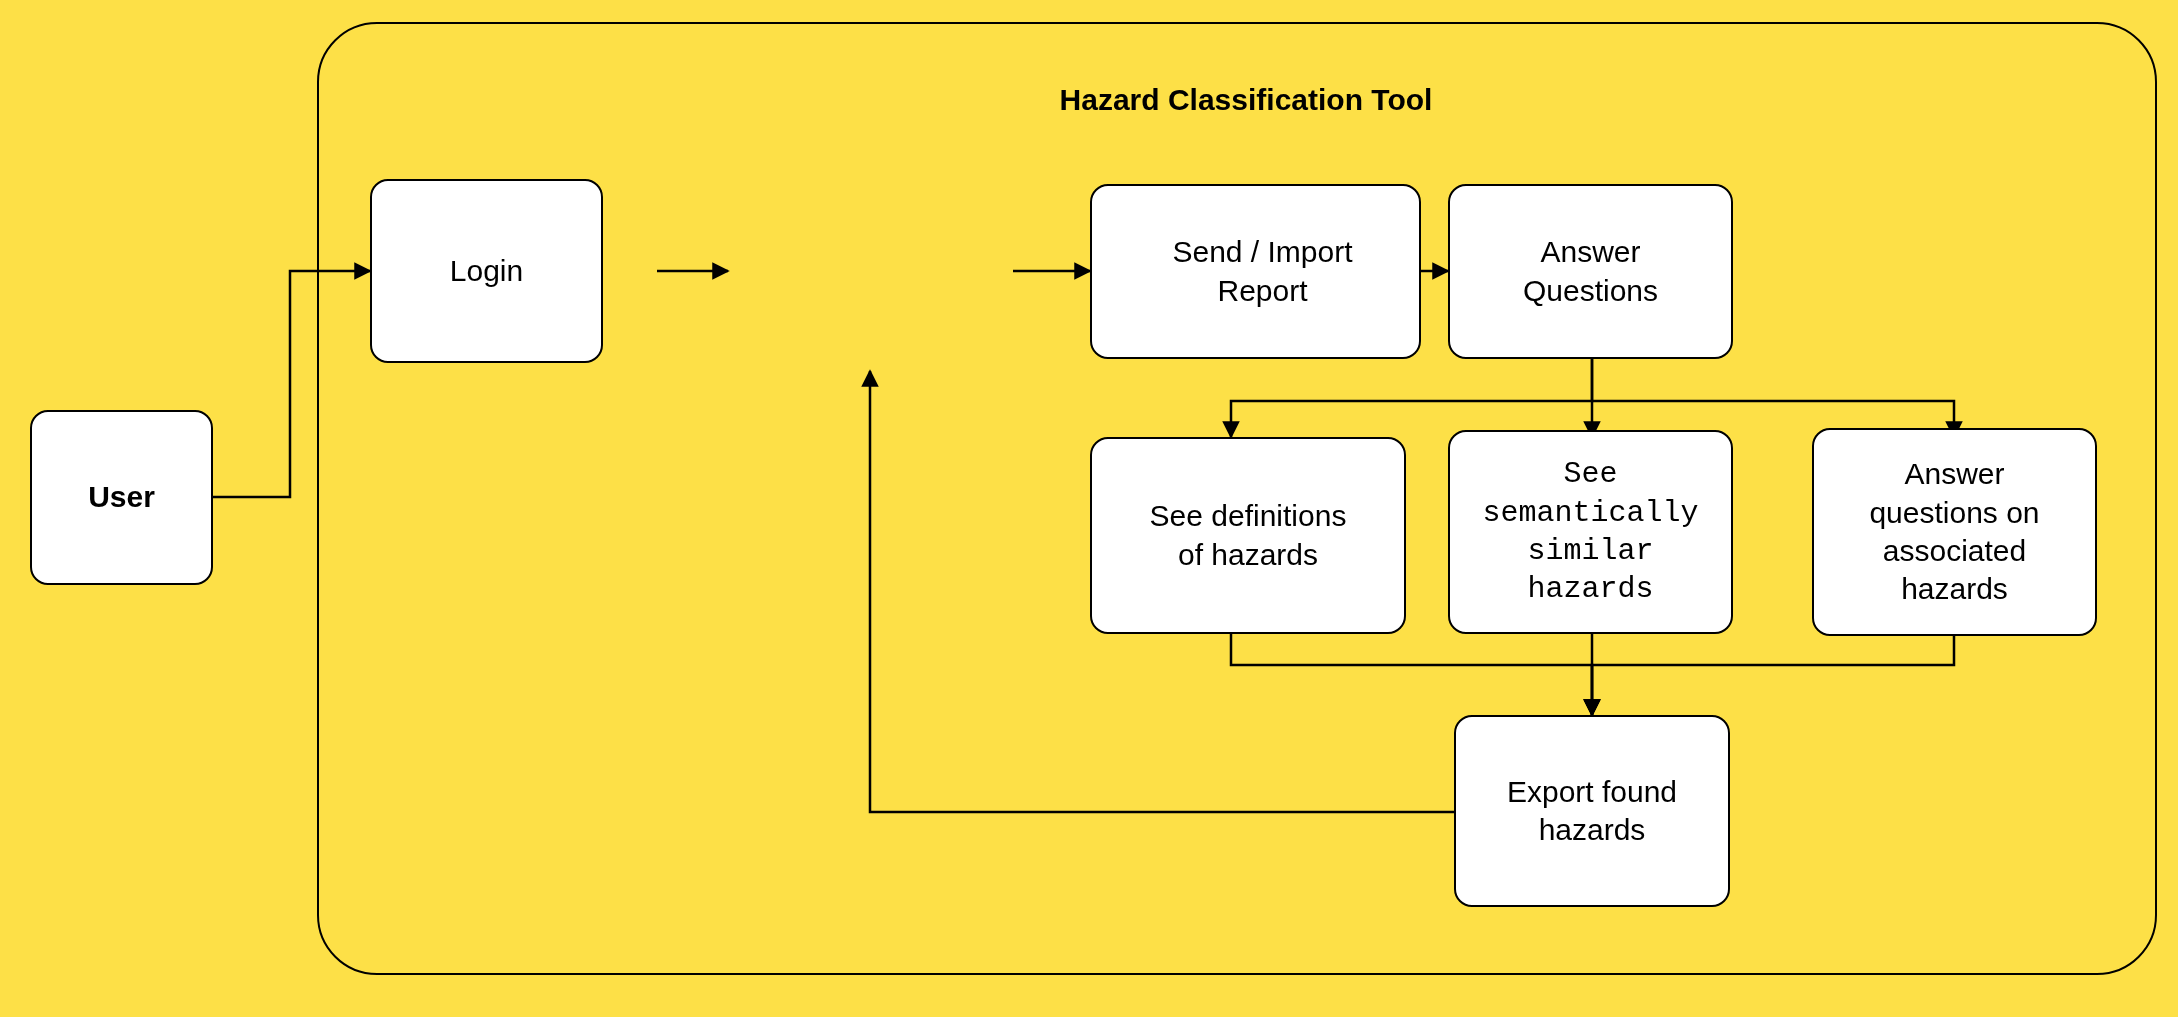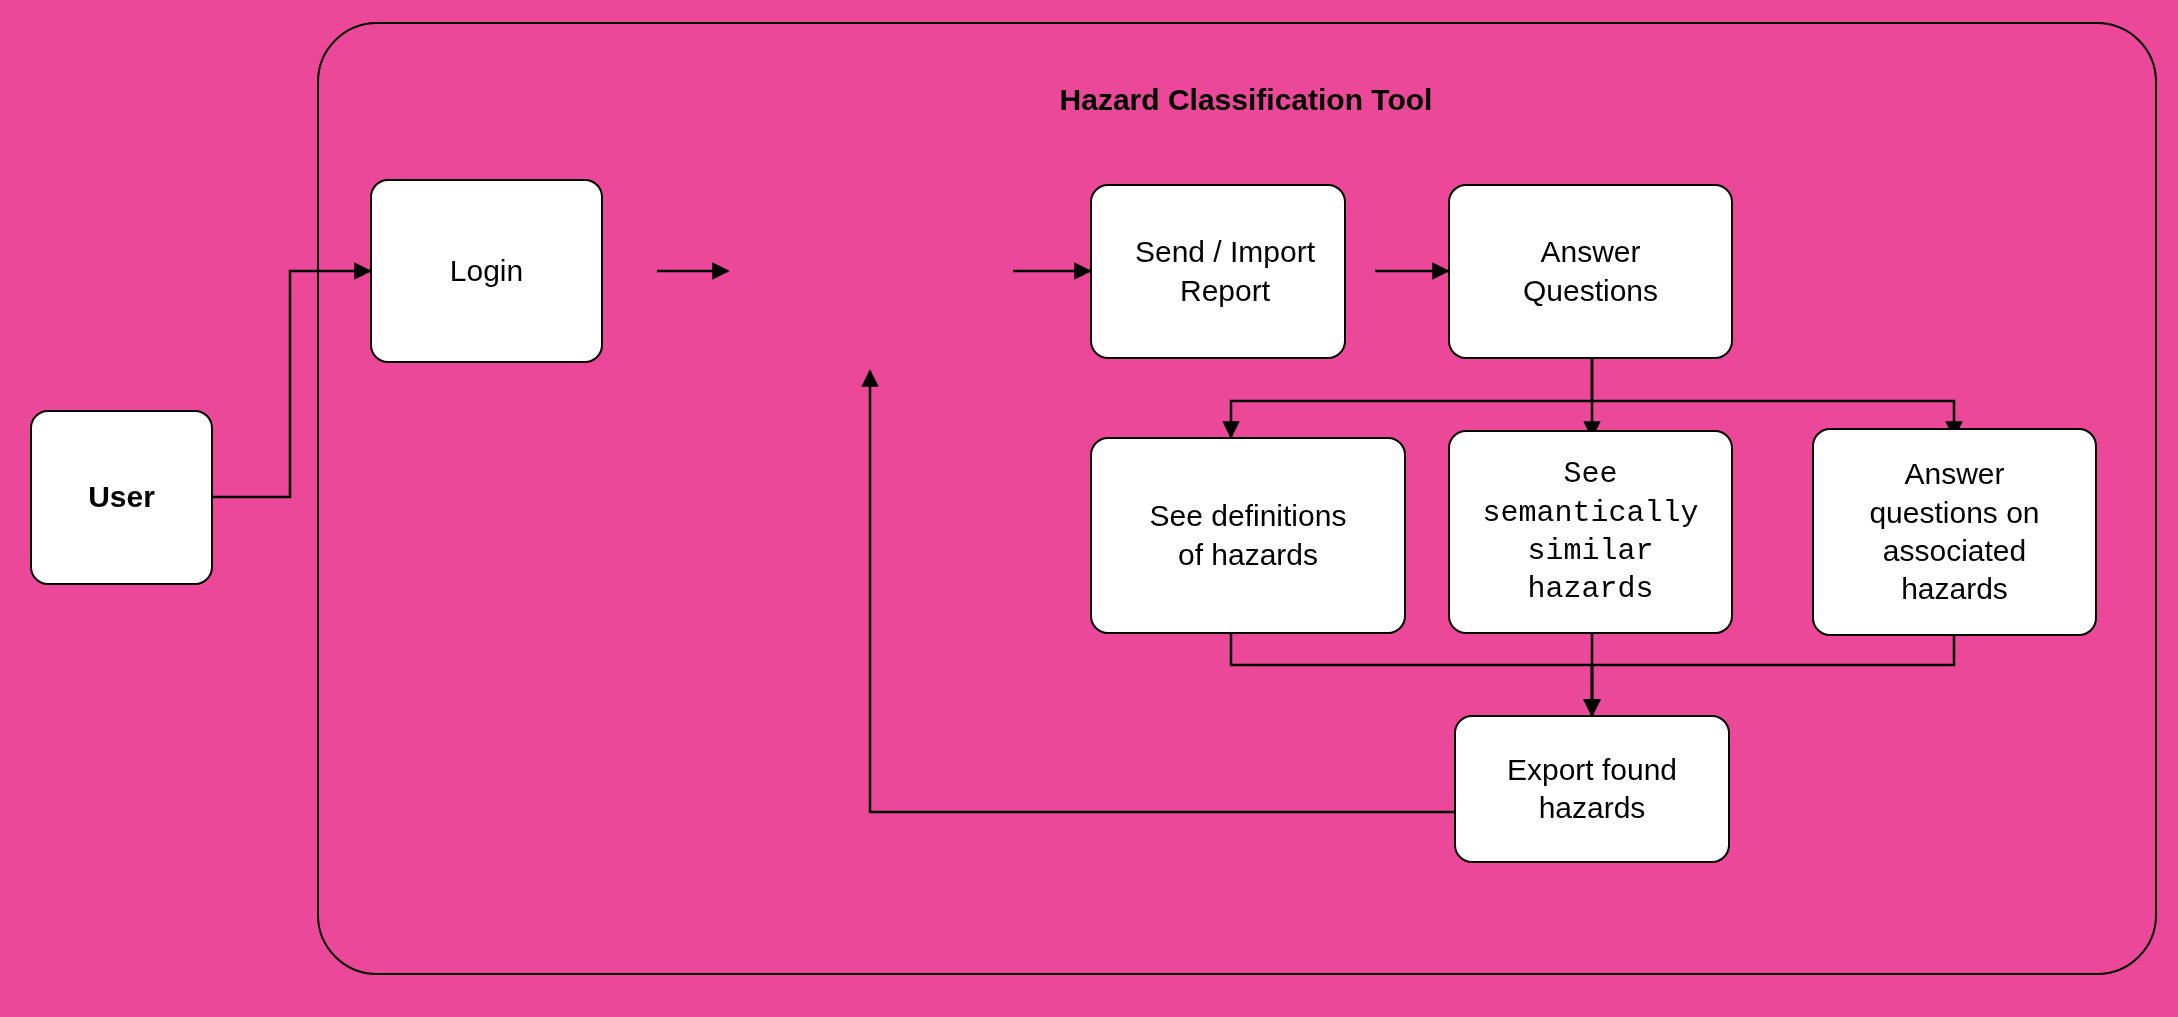--- a/index.html
+++ b/index.html
@@ -9,21 +9,21 @@
   }
   body {
     font-family: "Liberation Sans", sans-serif;
     color: #000000;
   }
   #canvas {
     position: relative;
     width: 2178px;
     height: 1017px;
     overflow: hidden;
-    background: #ec4899;
+    background: #fde047;
   }
   #edges {
     position: absolute;
     left: 0;
     top: 0;
     width: 2178px;
     height: 1017px;
     pointer-events: none;
   }
   .node {
@@ -99,34 +99,34 @@
 
       <path d="M 1454 812 L 870 812 L 870 371"></path>
     </g>
   </svg>
 
   <div class="node rounded bold" style="left:30px; top:410px; width:183px; height:175px;">User</div>
 
   <div class="node rounded" style="left:370px; top:179px; width:233px; height:184px;">Login</div>
 
 
-  <div class="node rounded" style="left:1090px; top:184px; width:256px; height:175px; white-space:pre-line;padding-left:22px;">Send / Import
+  <div class="node rounded" style="left:1090px; top:184px; width:331px; height:175px; white-space:pre-line;padding-left:22px;">Send / Import
 Report</div>
 
   <div class="node rounded" style="left:1448px; top:184px; width:285px; height:175px; white-space:pre-line;">Answer
 Questions</div>
 
   <div class="node rounded" style="left:1090px; top:437px; width:316px; height:197px; white-space:pre-line;">See definitions
 of hazards</div>
 
   <div class="node rounded" style="left:1448px; top:430px; width:285px; height:204px; white-space:pre-line;font-family:Liberation Mono, monospace;">See
 semantically
 similar hazards</div>
 
   <div class="node rounded" style="left:1812px; top:428px; width:285px; height:208px; white-space:pre-line;">Answer
 questions on
 associated
 hazards</div>
 
-  <div class="node rounded" style="left:1454px; top:715px; width:276px; height:148px; white-space:pre-line;">Export found
+  <div class="node rounded" style="left:1454px; top:715px; width:276px; height:192px; white-space:pre-line;">Export found
 hazards</div>
 
 </div>
 
 </body></html>

